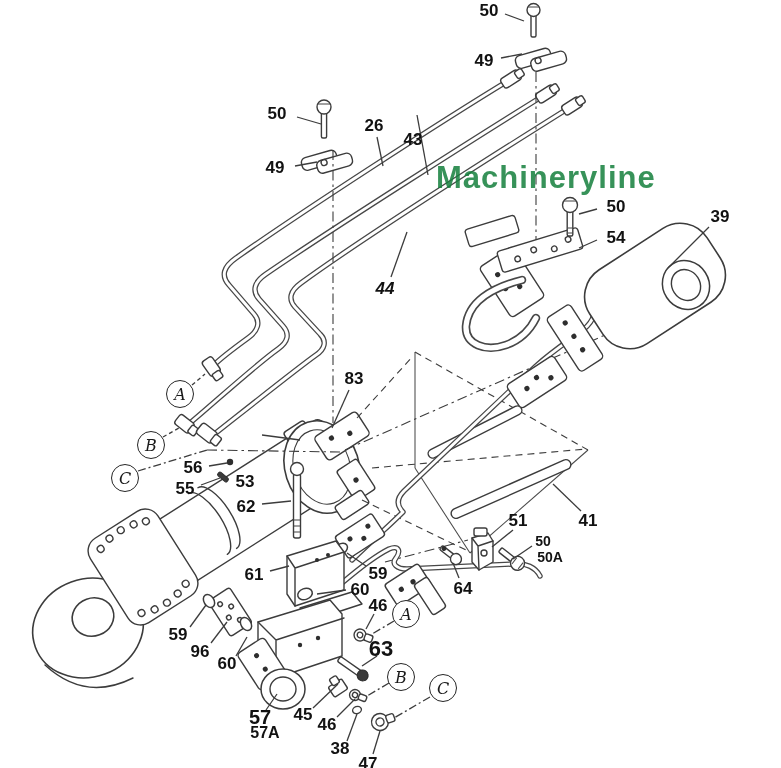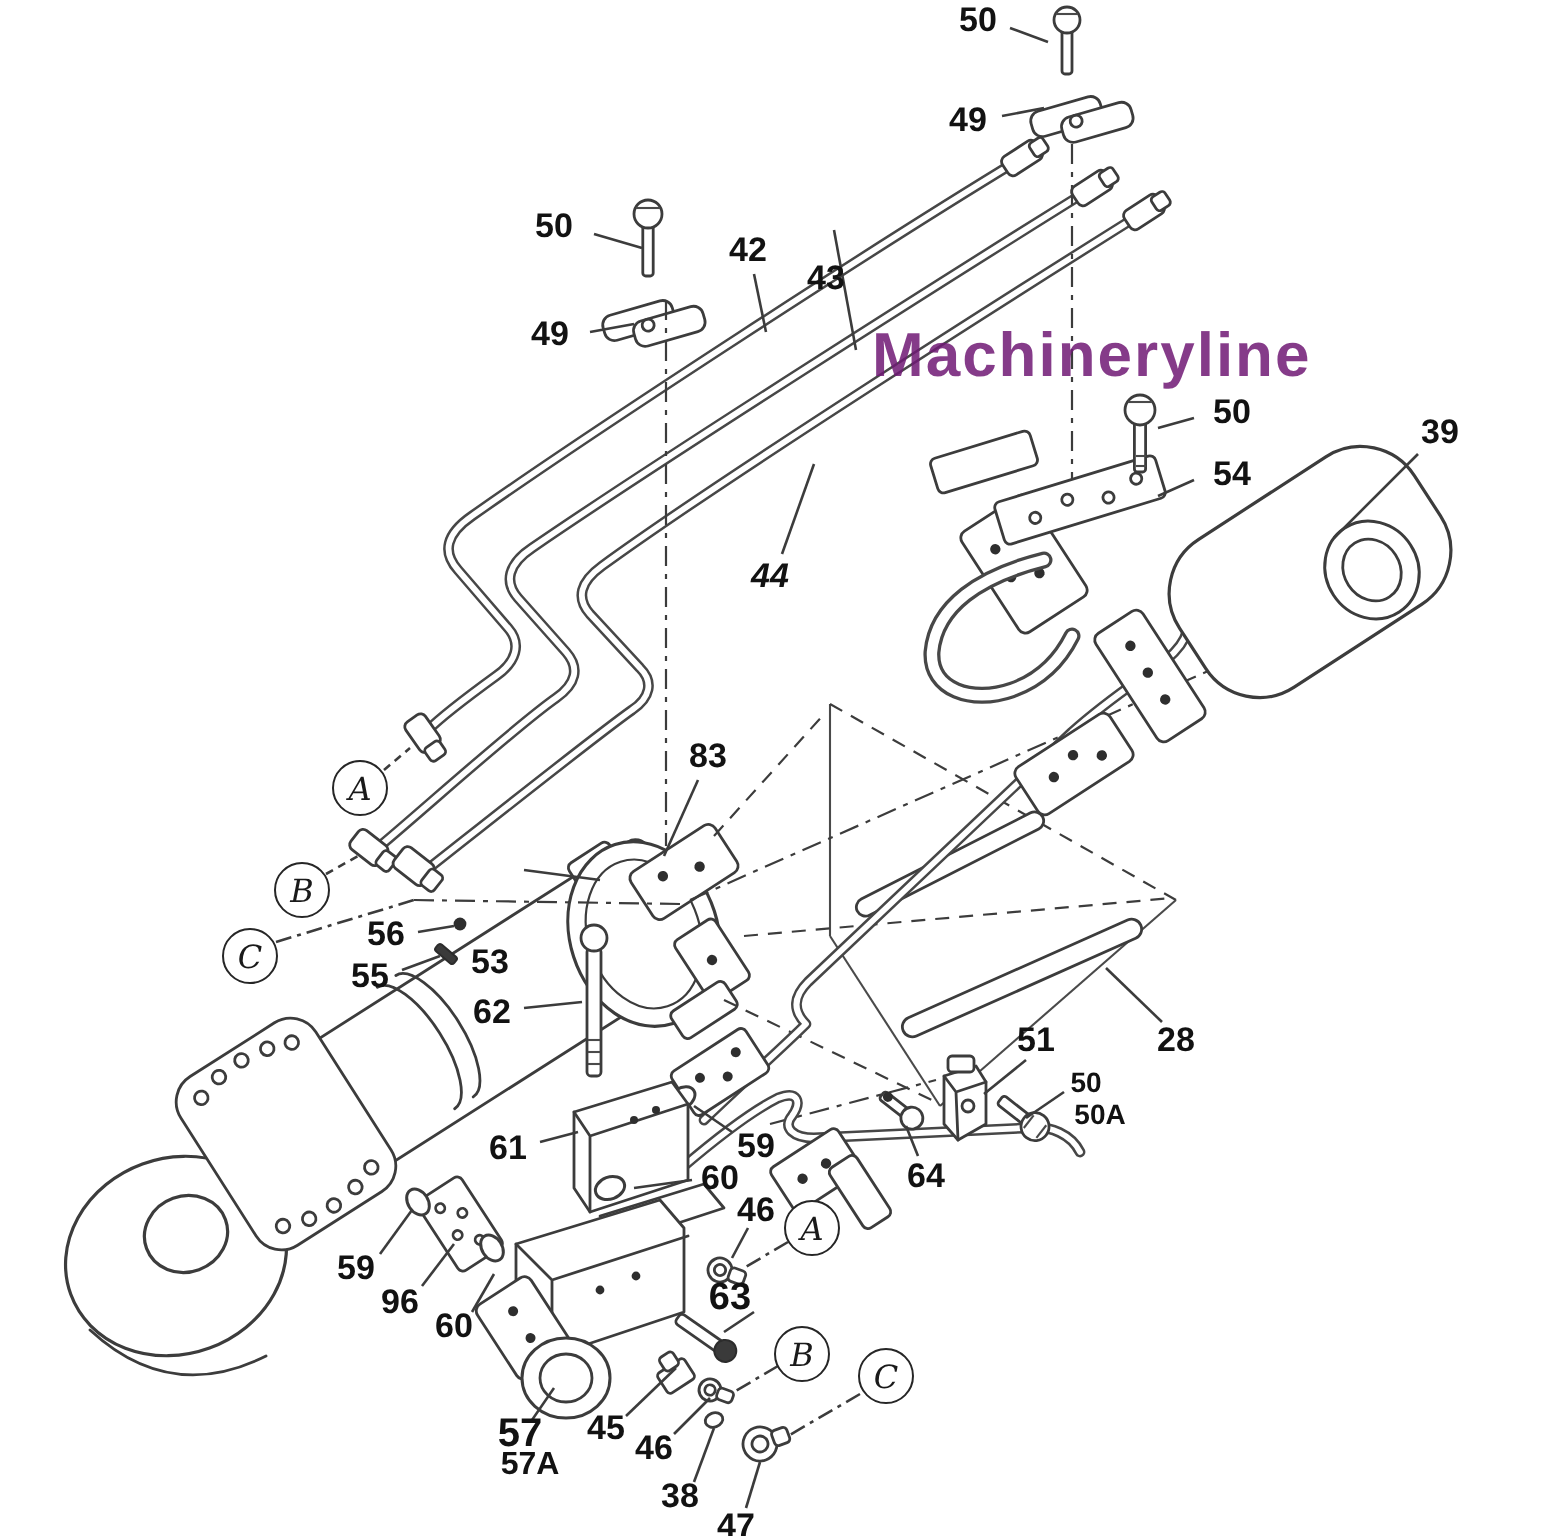--- a/index.html
+++ b/index.html
@@ -20,21 +20,21 @@
   .ds  {fill:none;stroke:#3c3c3c;stroke-width:1.1;stroke-dasharray:7 5;}
   
   .callout{position:absolute;transform:translate(-50%,-50%);font-weight:700;
            color:#121212;white-space:nowrap;line-height:1;}
   
   .marker{position:absolute;transform:translate(-50%,-50%);width:26px;height:26px;border-radius:50%;
           border:1.7px solid #262626;background:#ffffff;display:flex;align-items:center;justify-content:center;
           font-family:"DejaVu Serif", serif;font-style:italic;font-size:16px;color:#1a1a1a;}
   
   #watermark{position:absolute;left:436px;top:160px;font-size:31px;font-weight:700;
-             color:#701a75;opacity:.85;letter-spacing:1px;pointer-events:none;}
+             color:#15803d;opacity:.85;letter-spacing:1px;pointer-events:none;}
 </style>
 </head>
 <body>
 
 <div id="stage">
 
   <svg id="art" width="781" height="768" viewBox="0 0 781 768" xmlns="http://www.w3.org/2000/svg">
 
     <g>
       <path class="to" d="M511,79 C440,122 300,213 236,258 C223,267 221,276 229,285 L254,314 C261,322 258,331 248,338 C237,346 222,357 214,365"></path>
@@ -368,49 +368,49 @@
         <line x1="394" y1="621" x2="372" y2="634" stroke="#3c3c3c" stroke-width="1.3" stroke-dasharray="8 3 2 3"></line>
         <line x1="389" y1="683" x2="367" y2="696" stroke="#3c3c3c" stroke-width="1.3" stroke-dasharray="8 3 2 3"></line>
         <line x1="430" y1="697" x2="394" y2="718" stroke="#3c3c3c" stroke-width="1.3" stroke-dasharray="8 3 2 3"></line>
       </g>
   </svg>
 
   <div id="watermark">Machineryline</div>
   <div id="callout-layer">
       <div class="callout" style="left: 277px; top: 113px; font-size: 17px;">50</div>
       <div class="callout" style="left: 275px; top: 167px; font-size: 17px;">49</div>
-      <div class="callout" style="left: 374px; top: 125px; font-size: 17px;">42</div>
+      <div class="callout" style="left: 374px; top: 125px; font-size: 17px;">26</div>
       <div class="callout" style="left: 413px; top: 103px; font-size: 17px; margin-top: 36px;">43</div>
       <div class="callout" style="left: 385px; top: 288px; font-size: 17px; font-style: italic;">44</div>
       <div class="callout" style="left: 489px; top: 10px; font-size: 17px;">50</div>
       <div class="callout" style="left: 484px; top: 60px; font-size: 17px;">49</div>
       <div class="callout" style="left: 616px; top: 206px; font-size: 17px;">50</div>
       <div class="callout" style="left: 616px; top: 237px; font-size: 17px;">54</div>
       <div class="callout" style="left: 720px; top: 216px; font-size: 17px;">39</div>
       <div class="callout" style="left: 354px; top: 378px; font-size: 17px;">83</div>
       <div class="callout" style="left: 245px; top: 433px; font-size: 17px; margin-top: 48px;">53</div>
       <div class="callout" style="left: 193px; top: 467px; font-size: 17px;">56</div>
       <div class="callout" style="left: 185px; top: 488px; font-size: 17px;">55</div>
       <div class="callout" style="left: 246px; top: 506px; font-size: 17px;">62</div>
       <div class="callout" style="left: 254px; top: 574px; font-size: 17px;">61</div>
       <div class="callout" style="left: 378px; top: 573px; font-size: 17px;">59</div>
       <div class="callout" style="left: 360px; top: 589px; font-size: 17px;">60</div>
       <div class="callout" style="left: 378px; top: 605px; font-size: 17px;">46</div>
-      <div class="callout" style="left: 365px; top: 649px; font-size: 19px;">63</div>
+      <div class="callout" style="left: 381px; top: 649px; font-size: 22px;">63</div>
       <div class="callout" style="left: 178px; top: 634px; font-size: 17px;">59</div>
       <div class="callout" style="left: 200px; top: 651px; font-size: 17px;">96</div>
       <div class="callout" style="left: 227px; top: 663px; font-size: 17px;">60</div>
       <div class="callout" style="left: 260px; top: 717px; font-size: 20px; text-align: center;">57</div>
       <div class="callout" style="left: 265px; top: 733px; font-size: 16px;">57A</div>
       <div class="callout" style="left: 303px; top: 714px; font-size: 17px; text-align: center;">45</div>
       <div class="callout" style="left: 327px; top: 724px; font-size: 17px;">46</div>
       <div class="callout" style="left: 340px; top: 748px; font-size: 17px;">38</div>
       <div class="callout" style="left: 368px; top: 763px; font-size: 17px;">47</div>
       <div class="callout" style="left: 518px; top: 520px; font-size: 17px;">51</div>
-      <div class="callout" style="left: 588px; top: 520px; font-size: 17px;">28</div>
+      <div class="callout" style="left: 588px; top: 520px; font-size: 17px;">41</div>
       <div class="callout" style="left: 543px; top: 541px; font-size: 14px;">50</div>
       <div class="callout" style="left: 550px; top: 557px; font-size: 14px;">50A</div>
       <div class="callout" style="left: 463px; top: 588px; font-size: 17px;">64</div>
       <div class="marker" style="left: 180px; top: 394px;">A</div>
       <div class="marker" style="left: 151px; top: 445px;">B</div>
       <div class="marker" style="left: 125px; top: 478px;">C</div>
       <div class="marker" style="left: 406px; top: 614px;">A</div>
       <div class="marker" style="left: 401px; top: 677px;">B</div>
       <div class="marker" style="left: 443px; top: 688px;">C</div>
     </div>

